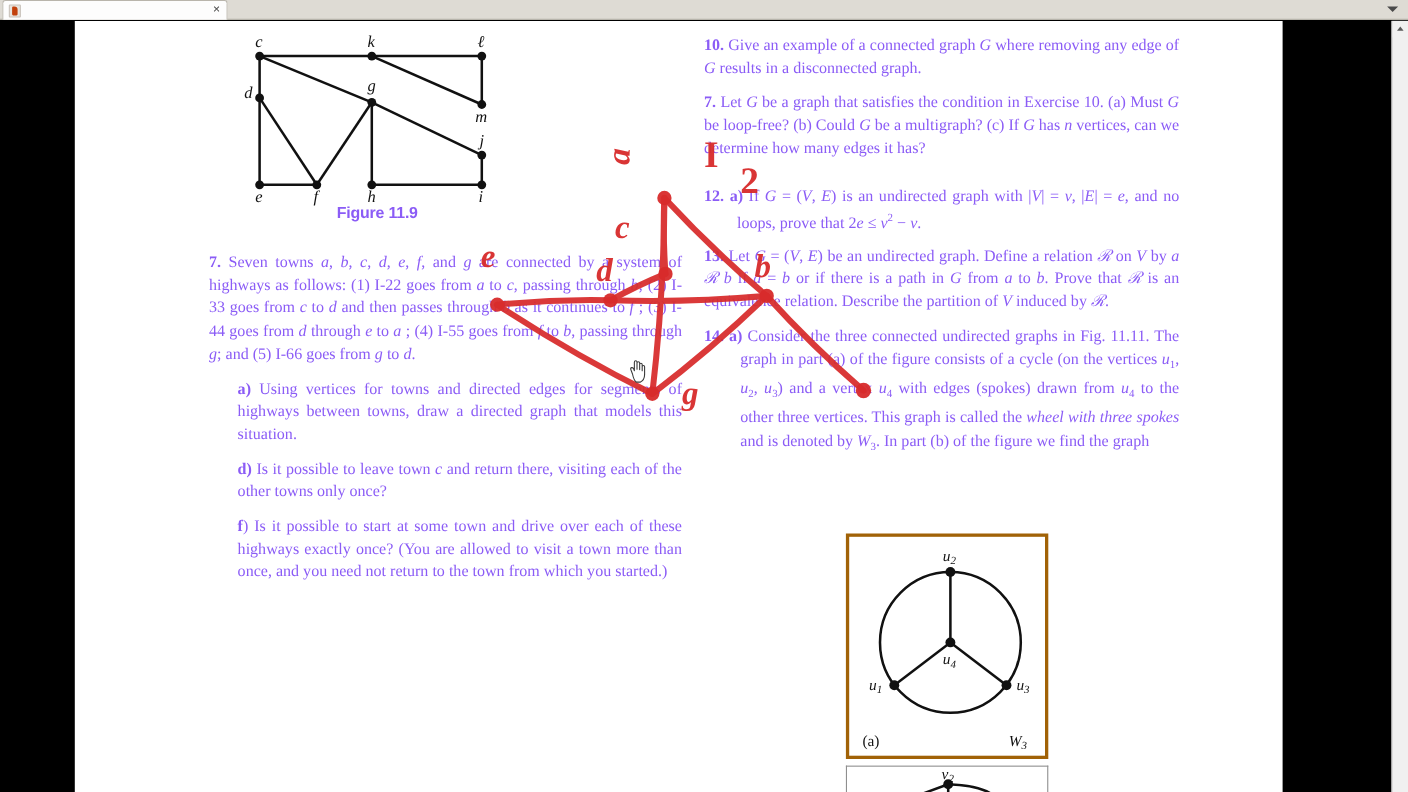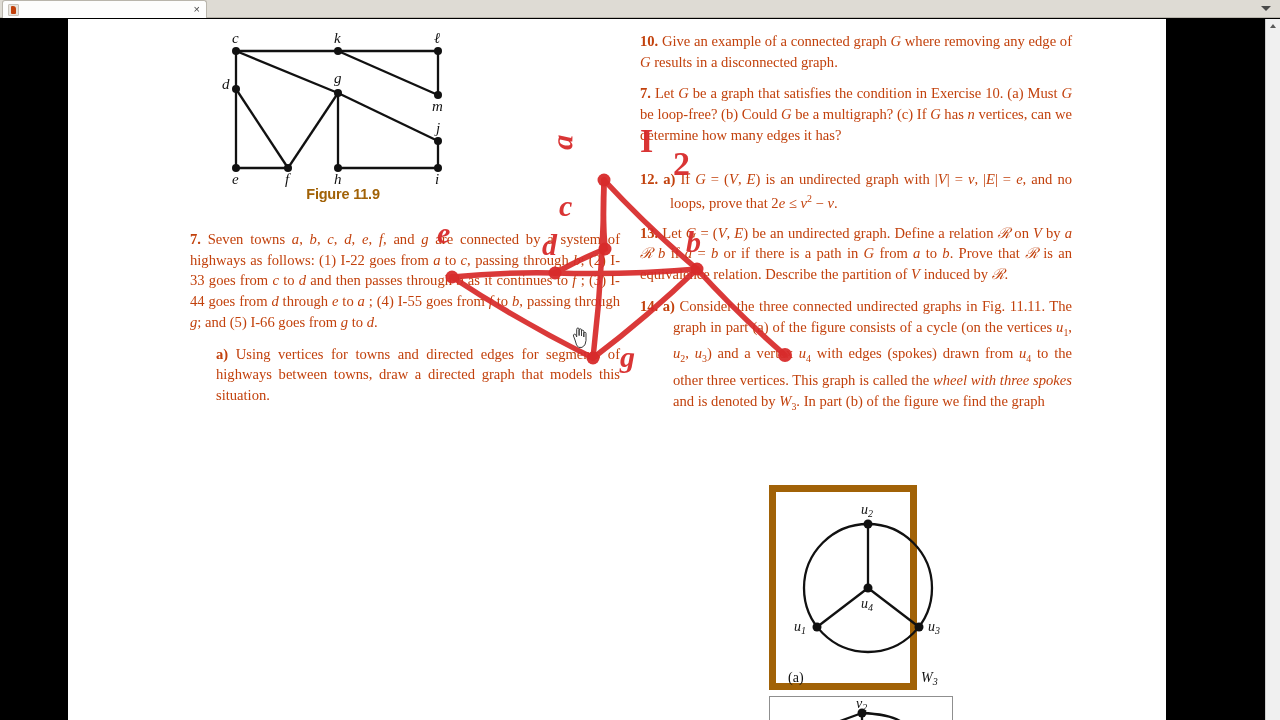--- a/index.html
+++ b/index.html
@@ -84,49 +84,49 @@
   #page {
     position: absolute; left: 68px; top: 0; width: 1098px; height: 701px;
     background: #ffffff;
   }
 
   .col { position: absolute; }
   #col-left  { left: 122px; top: 0;  width: 430px; }
   #col-right { left: 572px; top: 0;  width: 432px; }
 
   p.para {
-    font-size: 14.6px; line-height: 20.7px; color: #c2410c;
+    font-size: 14.6px; line-height: 20.7px; color: #8b5cf6;
     text-align: justify; text-justify: inter-word;
     margin-bottom: 11px;
   }
   p.para.tight { margin-bottom: 9px; margin-top: 23px; }
   p.sub { margin-left: 26px; }
   .num { font-weight: bold; }
   .it  { font-style: italic; }
   .bd  { font-weight: bold; }
   sub { font-size: 0.68em; }
   sup { font-size: 0.68em; }
   .script { font-style: italic; font-family: "Liberation Serif", serif; }
 
   
   #fig119 {
     position: absolute; left: 150px; top: 12px; width: 250px; height: 185px;
   }
   #fig119-caption {
     position: absolute; left: 0; top: 155px; width: 250px;
     text-align: center;
     font-family: "Liberation Sans", sans-serif;
-    font-weight: bold; font-size: 14.5px; color: #a16207;
+    font-weight: bold; font-size: 14.5px; color: #8b5cf6;
     letter-spacing: -0.2px;
   }
 
   
   #fig1111a {
-    position: absolute; left: 701px; top: 466px; width: 148px; height: 205px;
-    border: 7px solid #a16207; background: #fff;
+    position: absolute; left: 701px; top: 466px; width: 184px; height: 205px;
+    border: 3px solid #a16207; background: #fff;
   }
   #fig1111b {
     position: absolute; left: 701px; top: 677px; width: 184px; height: 40px;
     border: 1px solid #8f8f8f; border-bottom: none; background: #fff;
     overflow: hidden;
   }
 
   
   #ink {
     position: absolute; left: 0; top: 0; width: 1280px; height: 720px;
@@ -199,20 +199,22 @@
           <text x="217" y="153">i</text>
         </g>
       </svg>
       <div id="fig119-caption">Figure 11.9</div>
     </div>
 
     <div class="col" id="col-left">
       <div style="height:210px"></div>
       <p class="para"><span class="num">7.</span>  Seven towns <span class="it">a</span>, <span class="it">b</span>, <span class="it">c</span>, <span class="it">d</span>, <span class="it">e</span>, <span class="it">f</span>, and <span class="it">g</span> are connected by a system of highways as follows: (1) I-22 goes from <span class="it">a</span> to <span class="it">c</span>, passing through <span class="it">b</span>; (2) I-33 goes from <span class="it">c</span> to <span class="it">d</span> and then passes through <span class="it">b</span> as it continues to <span class="it">f</span> ; (3) I-44 goes from <span class="it">d</span> through <span class="it">e</span> to <span class="it">a</span> ; (4) I-55 goes from <span class="it">f</span> to <span class="it">b</span>, passing through <span class="it">g</span>; and (5) I-66 goes from <span class="it">g</span> to <span class="it">d</span>.</p>
       <p class="para sub"><span class="bd">a)</span>  Using vertices for towns and directed edges for segments of highways between towns, draw a directed graph that models this situation.</p>
+      <p class="para sub"><span class="bd">d)</span>  Is it possible to leave town <span class="it">c</span> and return there, visiting each of the other towns only once?</p>
+      <p class="para sub"><span class="bd">f</span>)  Is it possible to start at some town and drive over each of these highways exactly once? (You are allowed to visit a town more than once, and you need not return to the town from which you started.)</p>
     </div>
 
     <div class="col" id="col-right">
       <div style="height:12px"></div>
       <p class="para"><span class="num">10.</span>  Give an example of a connected graph <span class="it">G</span> where removing any edge of <span class="it">G</span> results in a disconnected graph.</p>
       <p class="para"><span class="num">7.</span>  Let <span class="it">G</span> be a graph that satisfies the condition in Exercise 10. (a) Must <span class="it">G</span> be loop-free? (b) Could <span class="it">G</span> be a multigraph? (c) If <span class="it">G</span> has <span class="it">n</span> vertices, can we determine how many edges it has?</p>
       <p class="para tight" style="padding-left:30px;text-indent:-30px"><span class="num">12.</span>  <span class="bd">a)</span> If <span class="it">G</span> = (<span class="it">V</span>, <span class="it">E</span>) is an undirected graph with |<span class="it">V</span>| = <span class="it">v</span>, |<span class="it">E</span>| = <span class="it">e</span>, and no loops, prove that 2<span class="it">e</span> ≤ <span class="it">v</span><sup>2</sup> − <span class="it">v</span>.</p>
       <p class="para"><span class="num">13.</span>  Let <span class="it">G</span> = (<span class="it">V</span>, <span class="it">E</span>) be an undirected graph. Define a relation <span class="script">ℛ</span> on <span class="it">V</span> by <span class="it">a</span> <span class="script">ℛ</span> <span class="it">b</span> if <span class="it">a</span> = <span class="it">b</span> or if there is a path in <span class="it">G</span> from <span class="it">a</span> to <span class="it">b</span>. Prove that <span class="script">ℛ</span> is an equivalence relation. Describe the partition of <span class="it">V</span> induced by <span class="script">ℛ</span>.</p>
       <p class="para" style="padding-left:33px;text-indent:-33px"><span class="num">14.</span>  <span class="bd">a)</span> Consider the three connected undirected graphs in Fig. 11.11. The graph in part (a) of the figure consists of a cycle (on the vertices <span class="it">u</span><sub>1</sub>, <span class="it">u</span><sub>2</sub>, <span class="it">u</span><sub>3</sub>) and a vertex <span class="it">u</span><sub>4</sub> with edges (spokes) drawn from <span class="it">u</span><sub>4</sub> to the other three vertices. This graph is called the <span class="it">wheel with three spokes</span> and is denoted by <span class="it">W</span><sub>3</sub>. In part (b) of the figure we find the graph</p>
     </div>

